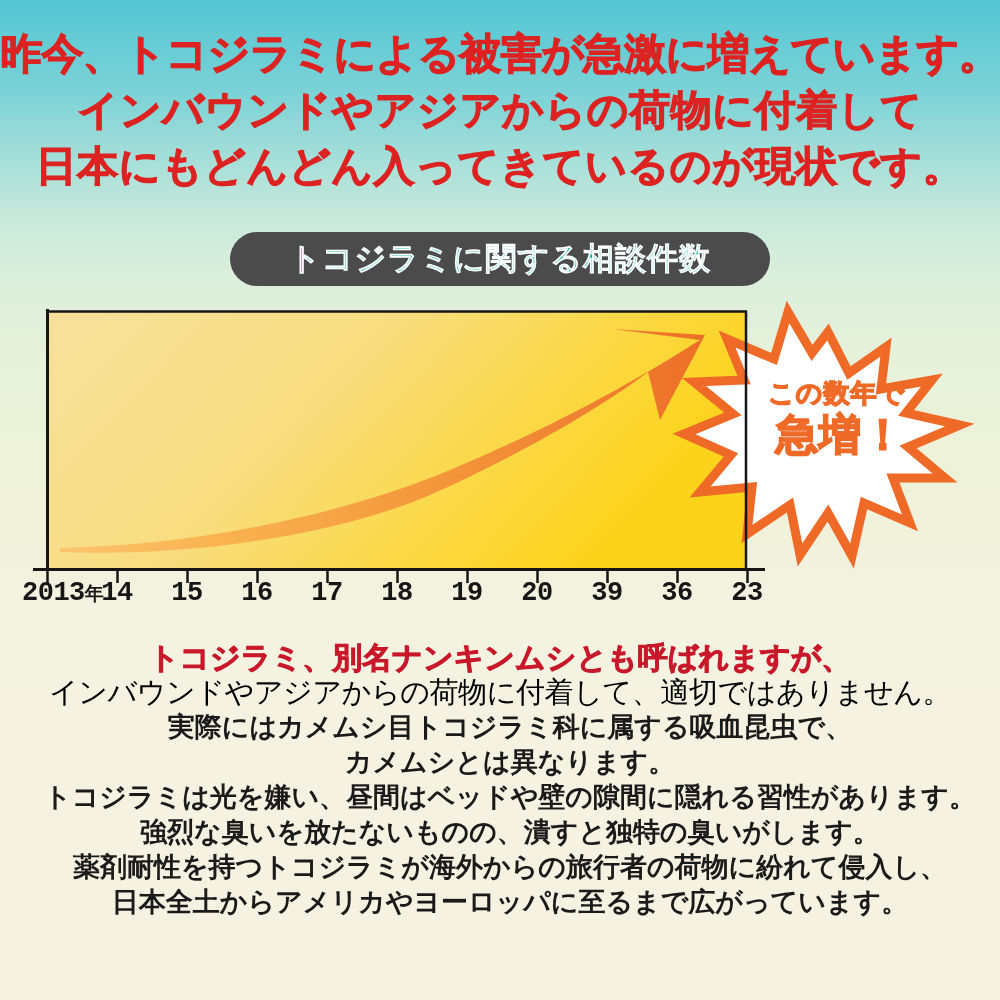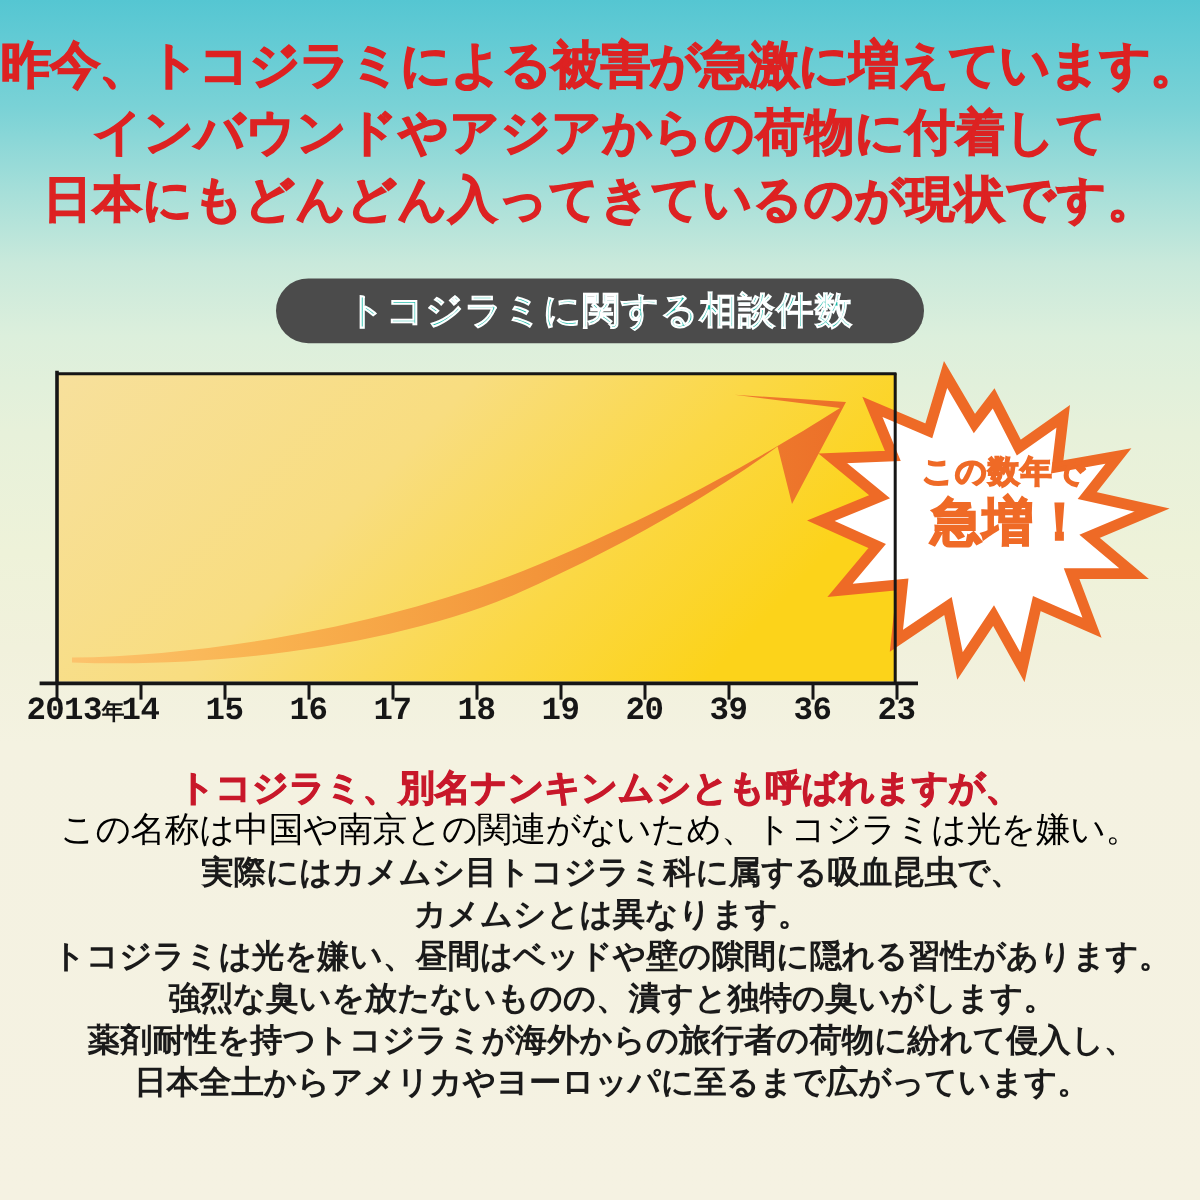--- a/index.html
+++ b/index.html
@@ -270,21 +270,21 @@
     <div class="xlabel" style="left:397px">18</div>
     <div class="xlabel" style="left:467px">19</div>
     <div class="xlabel" style="left:537px">20</div>
     <div class="xlabel" style="left:607px">39</div>
     <div class="xlabel" style="left:677px">36</div>
     <div class="xlabel" style="left:747px">23</div>
   </div>
 
   <div class="body-copy">
     <div class="line red">トコジラミ、別名ナンキンムシとも呼ばれますが、</div>
-    <div class="line redwide">この名称は中国や南京との関連がないため、トコジラミは光を嫌い。</div>
+    <div class="line redwide">インバウンドやアジアからの荷物に付着して、適切ではありません。</div>
     <div class="line black">実際にはカメムシ目トコジラミ科に属する吸血昆虫で、</div>
     <div class="line black">カメムシとは異なります。</div>
     <div class="line black">トコジラミは光を嫌い、昼間はベッドや壁の隙間に隠れる習性があります。</div>
     <div class="line black">強烈な臭いを放たないものの、潰すと独特の臭いがします。</div>
     <div class="line black">薬剤耐性を持つトコジラミが海外からの旅行者の荷物に紛れて侵入し、</div>
     <div class="line black">日本全土からアメリカやヨーロッパに至るまで広がっています。</div>
   </div>
 
 </div>
 

